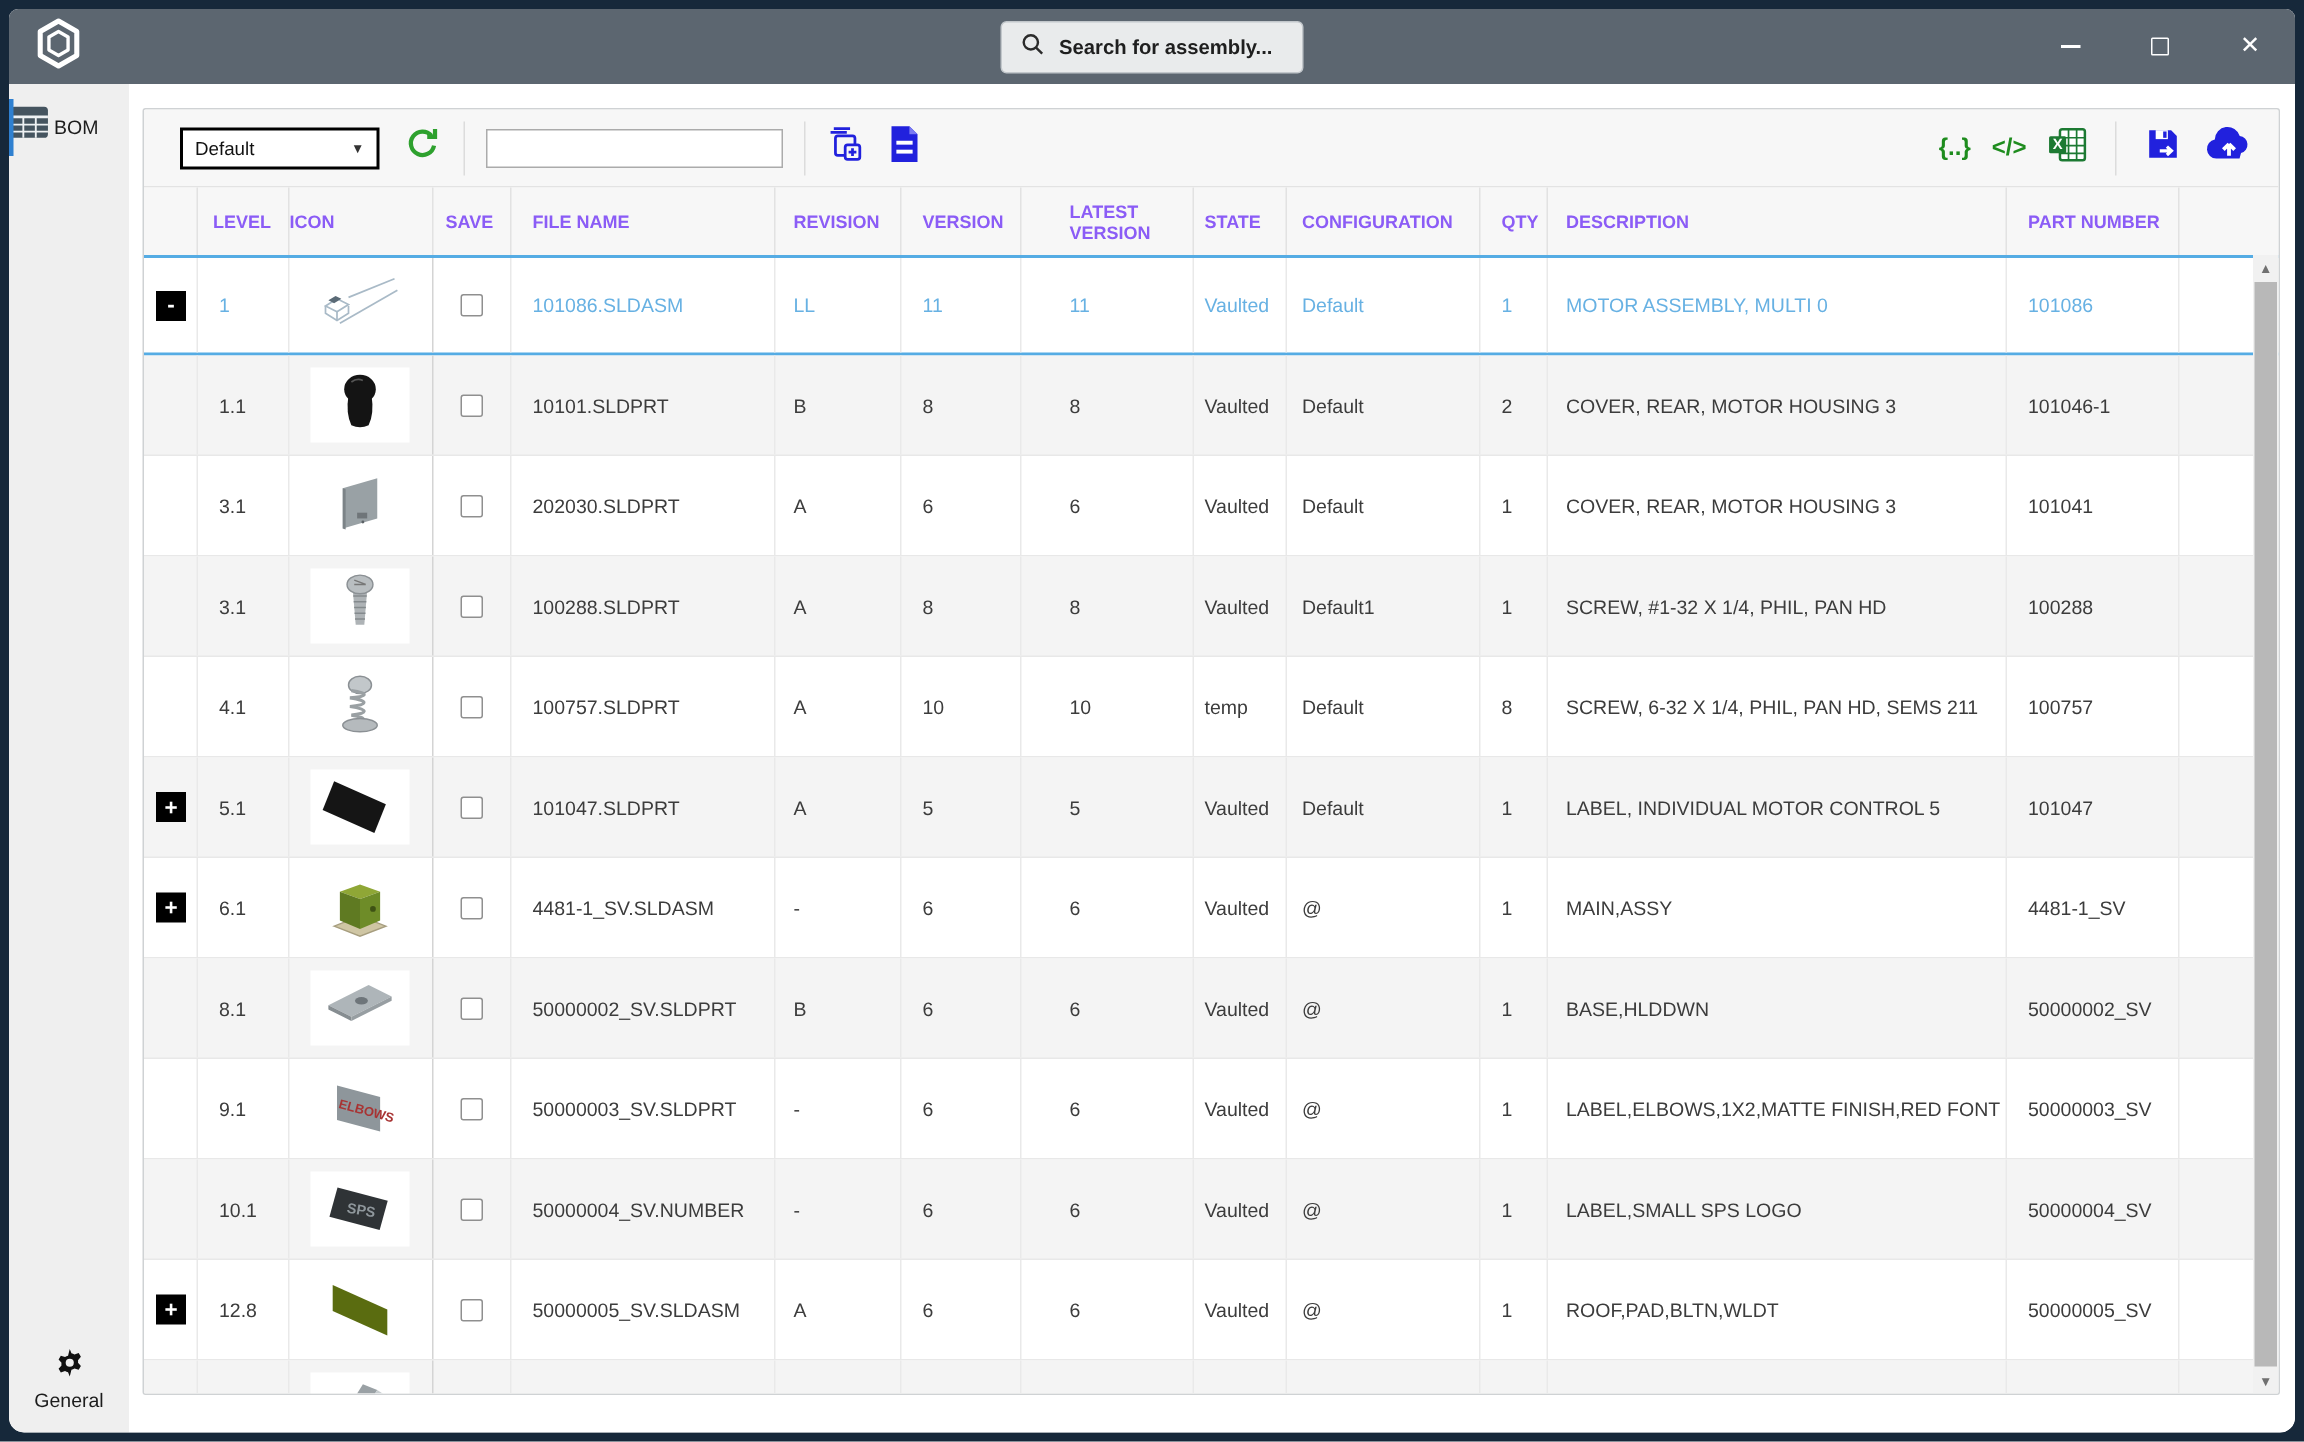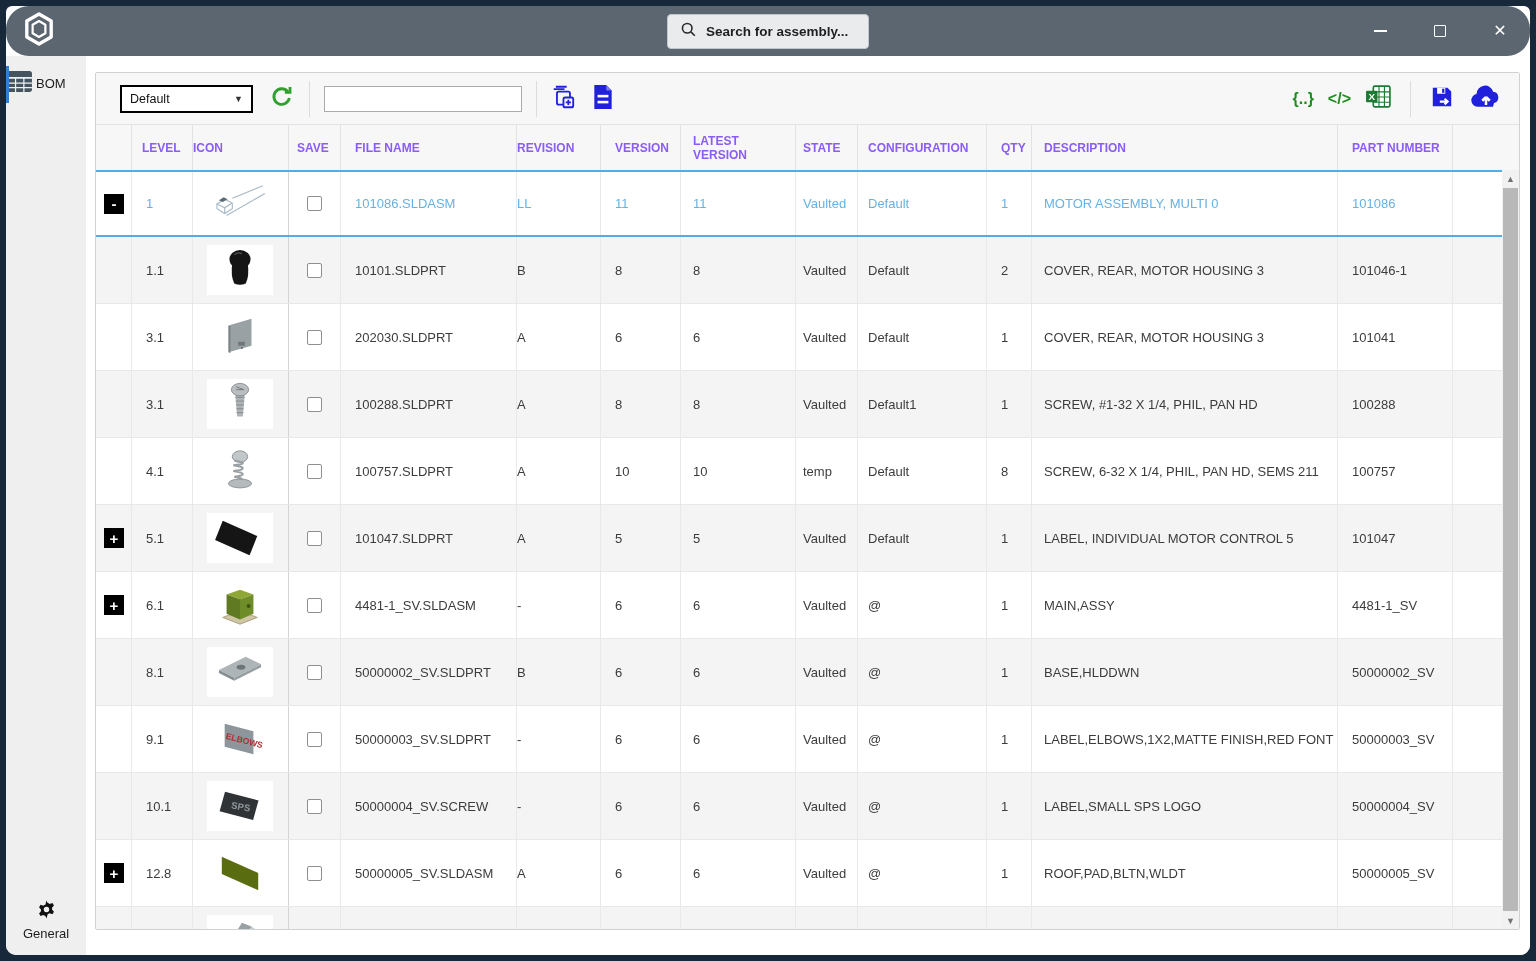--- a/index.html
+++ b/index.html
@@ -10,21 +10,21 @@
     overflow:hidden;
   }
   .window {
     position:absolute; left:6px; top:6px; right:6px; bottom:6px;
     border-radius:6px 6px 10px 10px; overflow:hidden; background:#fff;
     display:flex; flex-direction:column;
   }
   
   .titlebar {
     height:50px; background:#5c6670; flex:0 0 50px;
-    display:flex; align-items:center; position:relative;border-radius:23px;
+    display:flex; align-items:center; position:relative;
   }
   .logo { margin-left:18px; display:flex; align-items:center; }
   .searchbox {
     position:absolute; left:50%; top:8px; transform:translateX(-50%);
     width:202px; height:35px; background:#e9ebec; border:1px solid #c2c7cb;
     border-radius:4px; display:flex; align-items:center; gap:9px;
     padding:0 12px; cursor:pointer;
   }
   .searchbox span.txt { font-size:13.5px; color:#1f1f1f; font-weight:600; white-space:nowrap; }
   .winbtns { position:absolute; right:22px; top:0; height:50px; display:flex; align-items:center; gap:44px; }
@@ -103,22 +103,22 @@
   .icon-tile {
     width:66px; height:50px; background:#fff; display:flex; align-items:center;
     justify-content:center; margin-left:14px;
   }
   .checkbox {
     width:15px; height:15px; border:1px solid #8f8f8f; background:#fff;
     border-radius:2px; cursor:pointer;
   }
   .pl-level { padding-left:14px; } .pl-icon { padding-left:0; }
   .pl-save { padding-left:8px; } .pl-file { padding-left:14px; }
-  .pl-rev { } .pl-ver { padding-left:14px; }
-  .pl-latest { padding-left:12px; } .pl-state { padding-left:7px; }
+  .pl-rev { padding-left:12px; } .pl-ver { padding-left:14px; }
+  .pl-latest { padding-left:32px; } .pl-state { padding-left:7px; }
   .pl-config { padding-left:10px; } .pl-qty { padding-left:14px; }
   .pl-desc { padding-left:12px; } .pl-part { padding-left:14px; }
   
   .vscroll {
     position:absolute; top:0; right:0; bottom:0; width:17px; background:#f1f1f1;
   }
   .vscroll .arrow {
     position:absolute; left:0; width:17px; height:17px; display:flex;
     align-items:center; justify-content:center; color:#707070; font-size:9px; cursor:pointer;
   }
@@ -563,21 +563,21 @@
                       <g transform="rotate(10 32 24)">
                         <polygon points="14,12 50,15 48,36 12,33" fill="#2f3336"></polygon>
                         <text x="23" y="28" font-size="10" fill="#8f979c" font-weight="bold" font-family="Liberation Sans,sans-serif">SPS</text>
                       </g>
                     </svg>
                   </span>
     </div>
     <div class="cell c-save">
       <span class="checkbox"></span>
     </div>
-    <div class="cell c-file pl-file">50000004_SV.SCREW</div>
+    <div class="cell c-file pl-file">50000004_SV.NUMBER</div>
     <div class="cell c-rev pl-rev">-</div>
     <div class="cell c-ver pl-ver">6</div>
     <div class="cell c-latest pl-latest">6</div>
     <div class="cell c-state pl-state">Vaulted</div>
     <div class="cell c-config pl-config">@</div>
     <div class="cell c-qty pl-qty">1</div>
     <div class="cell c-desc pl-desc">LABEL,SMALL SPS LOGO</div>
     <div class="cell c-part pl-part">50000004_SV</div>
     <div class="cell c-spacer"></div>
   </div>

